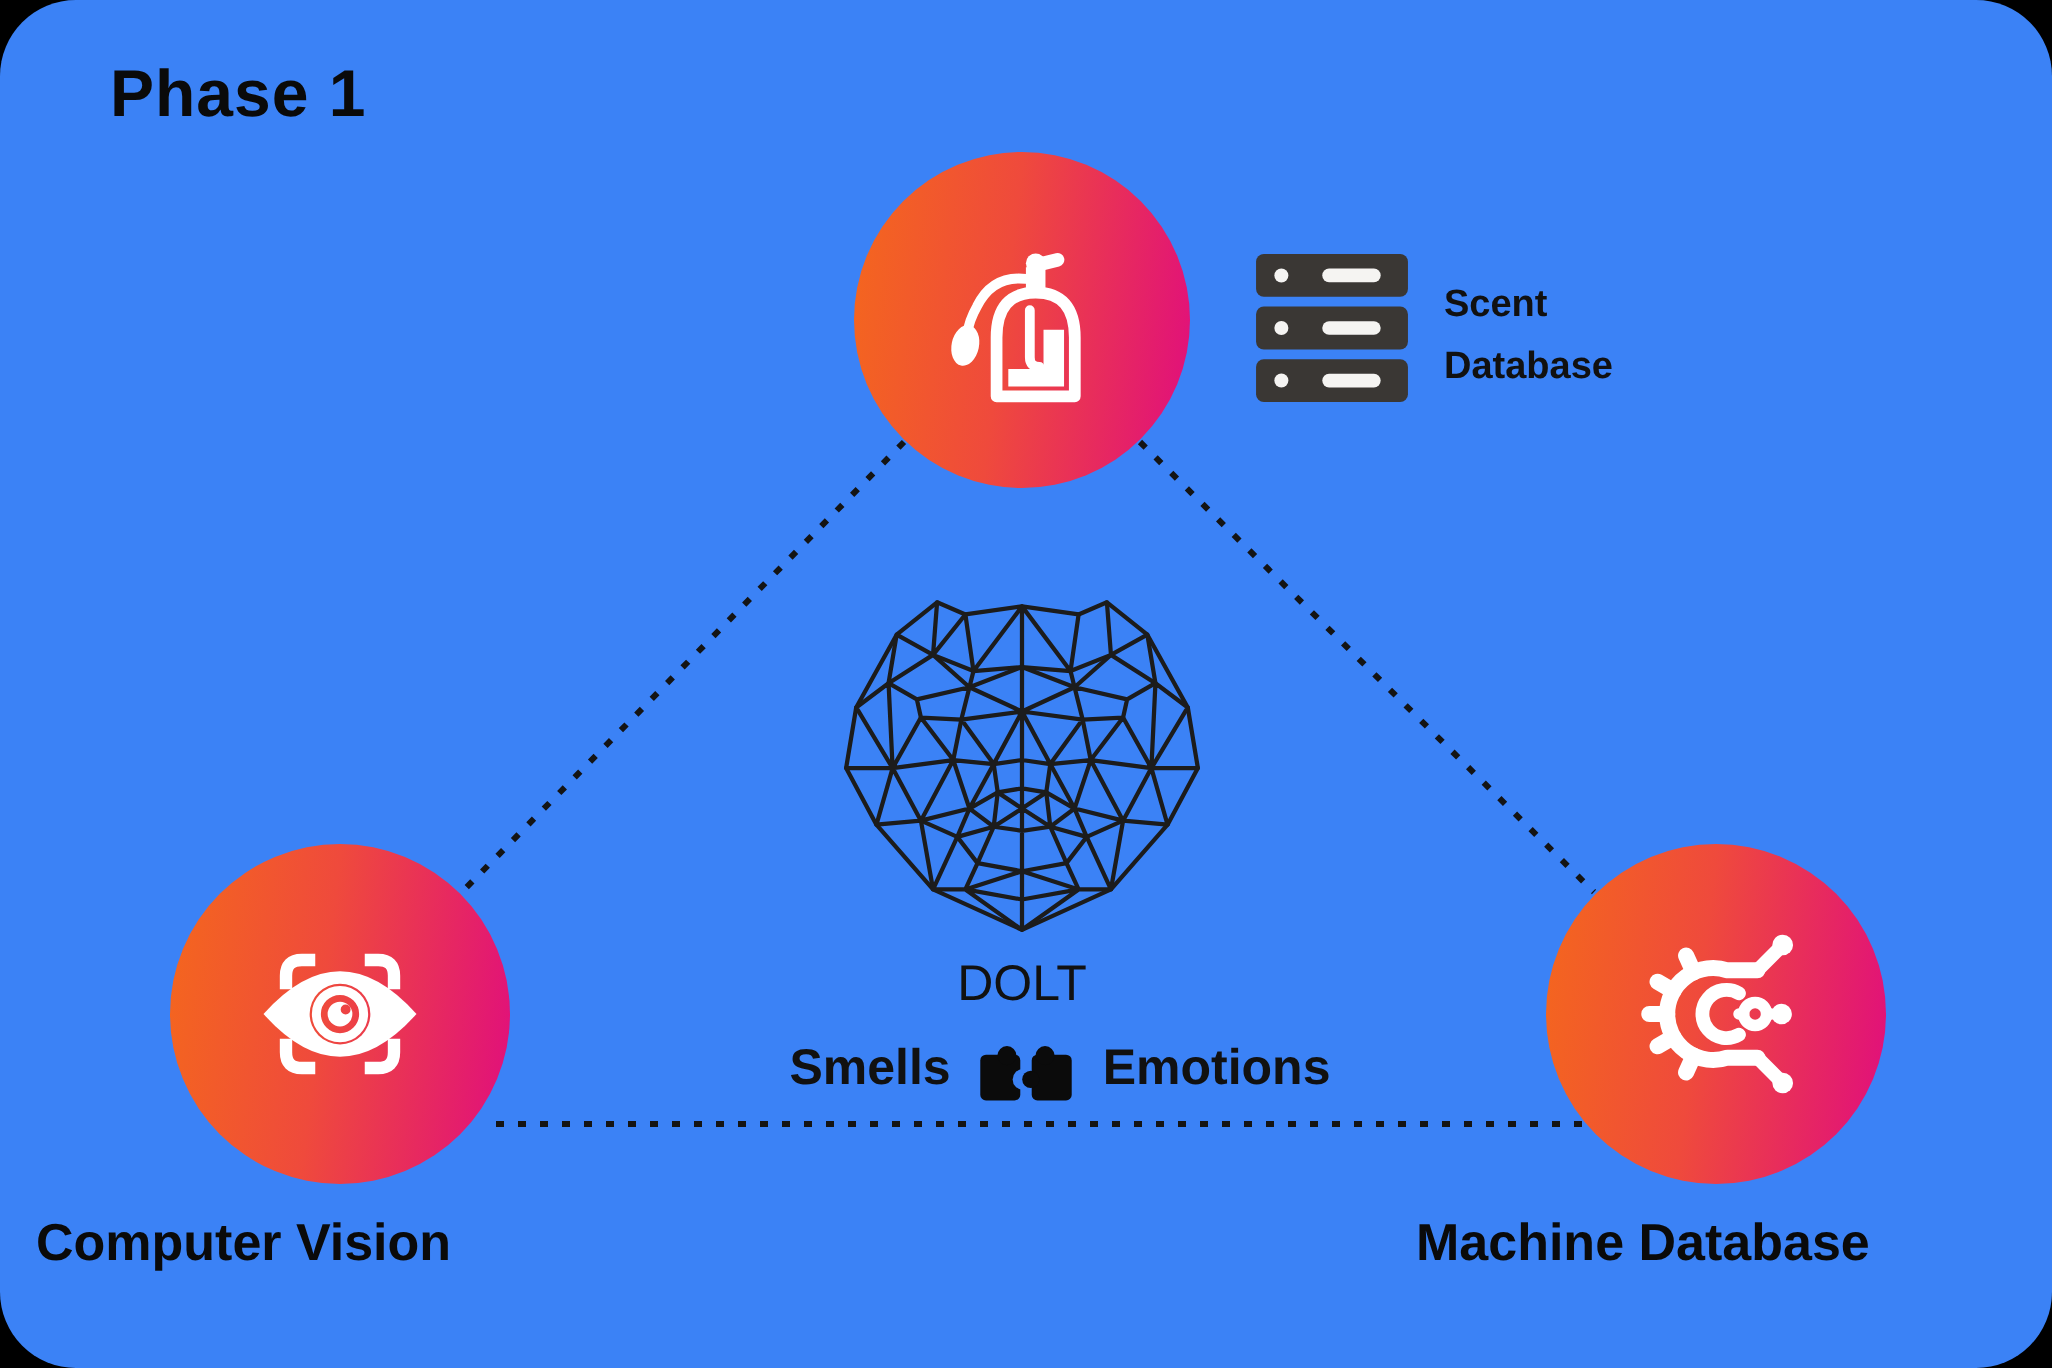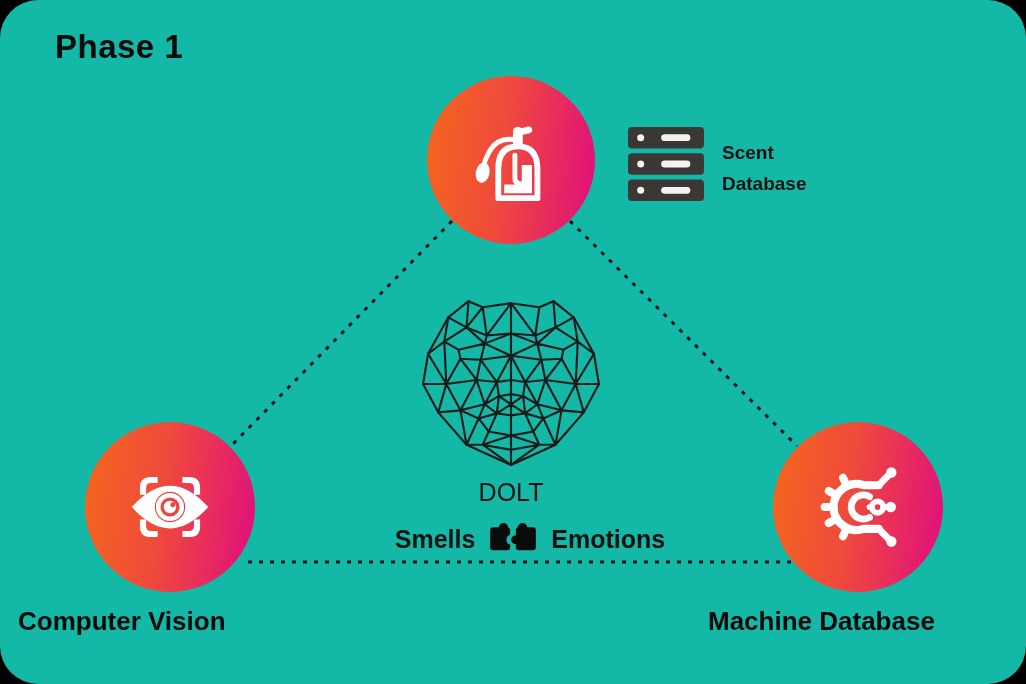--- a/index.html
+++ b/index.html
@@ -2,21 +2,21 @@
 <html><head>
 <meta charset="utf-8">
 <style>
   html,body{margin:0;padding:0;}
   body{
     width:1026px;height:684px;background:#000;overflow:hidden;
     font-family:"Liberation Sans",sans-serif;color:#0b0b0b;
   }
   .card{
     position:absolute;left:0;top:0;width:1026px;height:684px;
-    background:#14b8a6;border-radius:38px;overflow:hidden;
+    background:#3b82f6;border-radius:38px;overflow:hidden;
   }
   .page-title{
     position:absolute;left:55px;top:28px;
     font-size:33px;font-weight:700;letter-spacing:.5px;color:#0a0a0a;
   }
   .connectors{position:absolute;left:0;top:0;}
   .node{
     position:absolute;border-radius:50%;
     background:linear-gradient(97deg,#F4661E 2%,#EF4A3C 45%,#E00D7E 100%);
     display:flex;align-items:center;justify-content:center;
@@ -29,21 +29,21 @@
     position:absolute;left:722px;top:137px;
     font-size:19px;line-height:31px;font-weight:700;color:#111;
   }
   .face-mesh{position:absolute;left:418px;top:291px;}
   .center-title{
     position:absolute;left:411px;top:478px;width:200px;text-align:center;
     font-size:25px;font-weight:400;color:#111;
   }
   .tagline{
     position:absolute;left:330px;top:514px;width:400px;
-    display:flex;align-items:flex-end;justify-content:center;gap:13px;
+    display:flex;align-items:center;justify-content:center;gap:13px;
     font-size:25px;font-weight:700;color:#111;
   }
   .node-label{
     position:absolute;top:606px;width:300px;text-align:left;
     font-size:26px;font-weight:700;color:#0a0a0a;
   }
   .label-cv{left:18px;}
   .label-ml{left:708px;}
 </style>
 </head>

